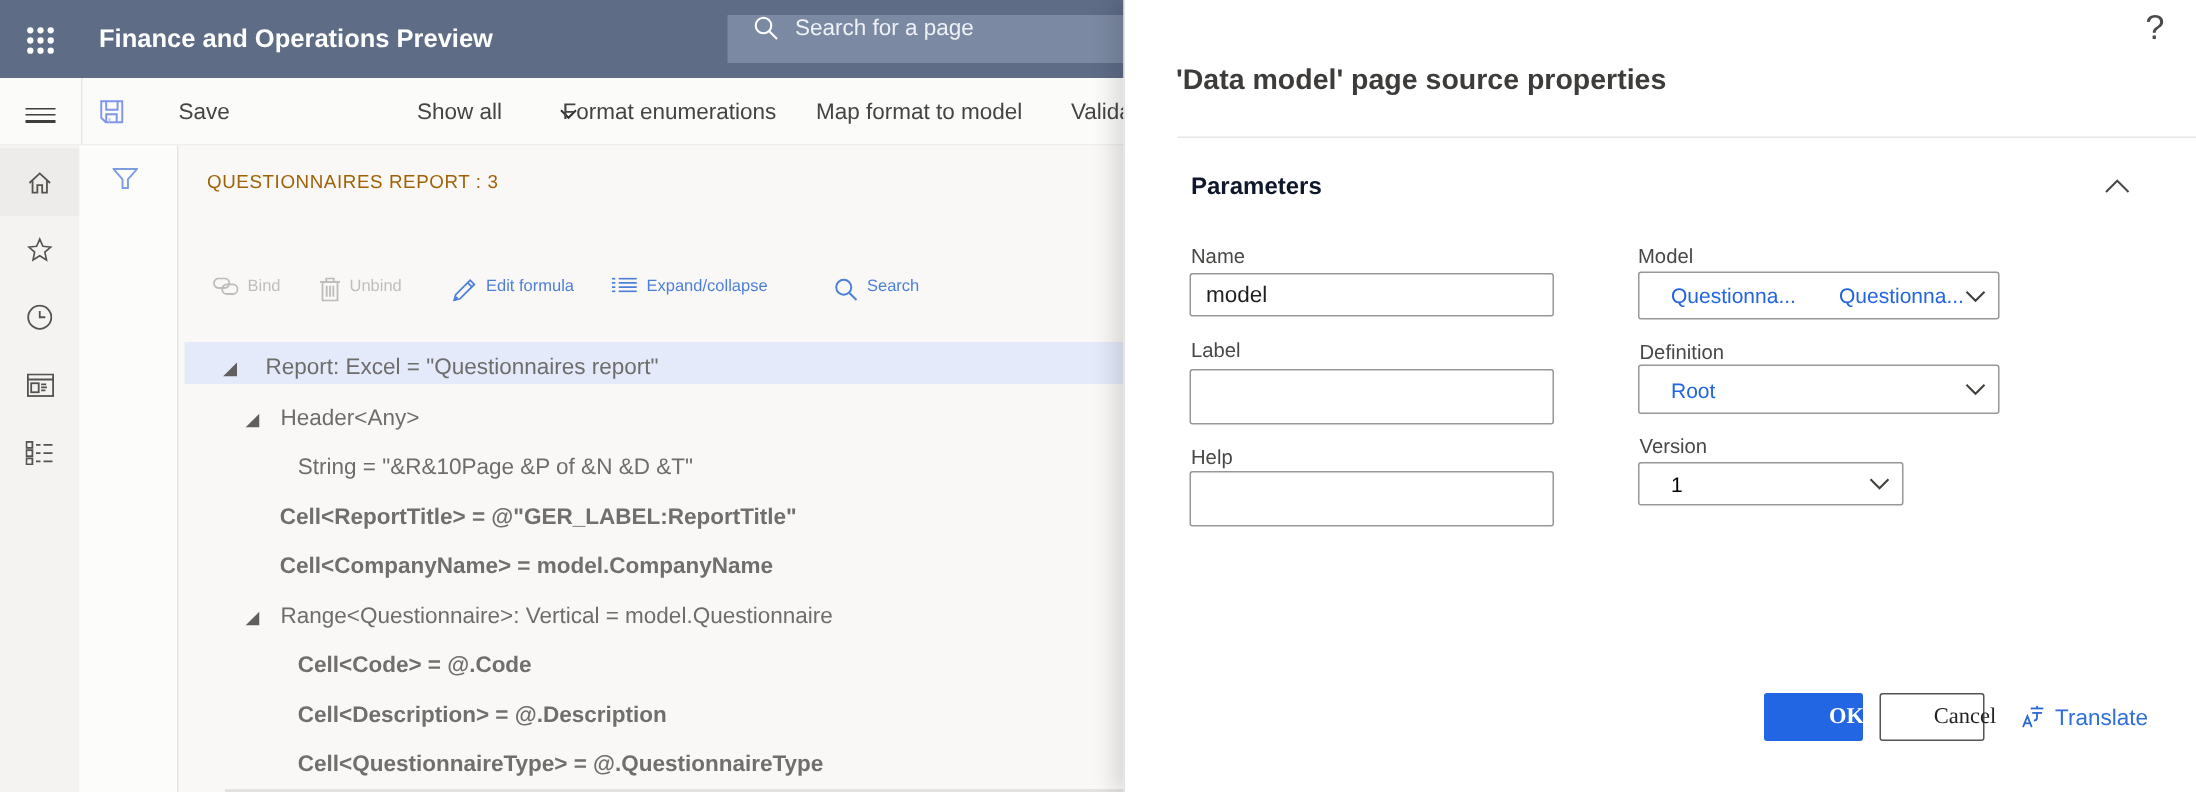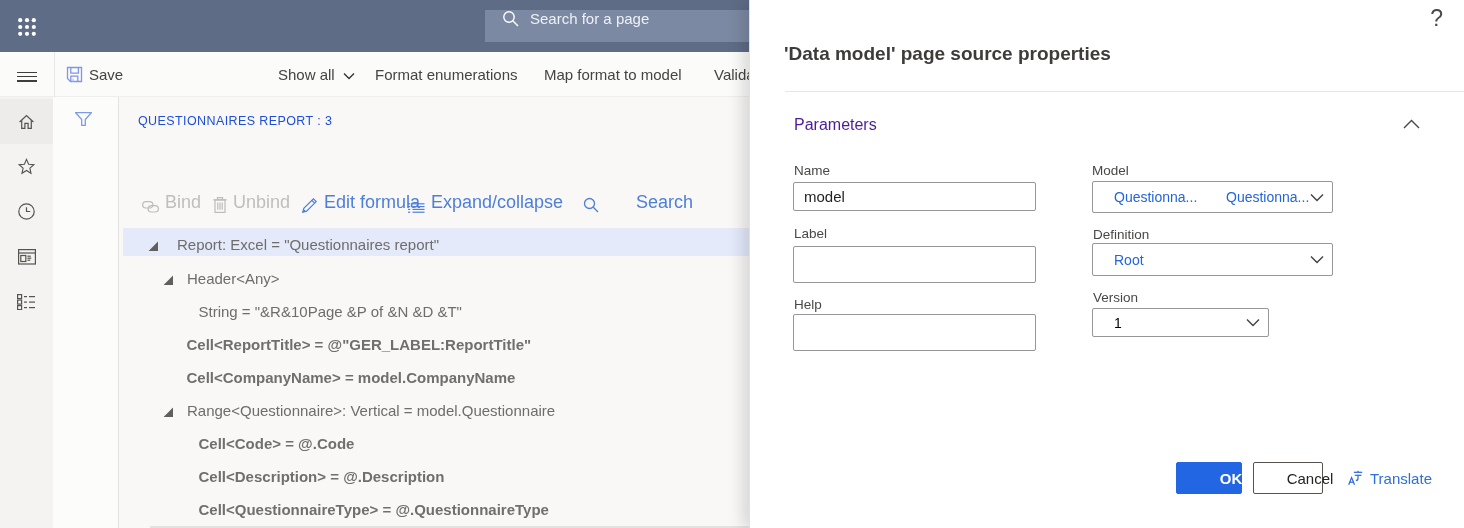--- a/index.html
+++ b/index.html
@@ -13,94 +13,94 @@
 .app-title { position:absolute; left:66px; top:0; height:52px; line-height:52px; color:#ffffff; font-size:17px; font-weight:700; white-space:nowrap; }
 .nav-search { position:absolute; left:485px; top:10px; width:410px; height:32px; background:#7b89a2; display:flex; }
 .nav-search svg { margin-left:17px; }
 .nav-search .ph { margin-left:11px; color:#eef1f6; font-size:15px; }
 
 
 .toolbar { position:absolute; left:0; top:52px; width:100%; height:45px; background:#fbfbfa; border-bottom:1px solid #efeeed; }
 .hamburger { position:absolute; left:17px; top:71.5px; width:20px; height:13px; cursor:pointer; }
 .hamburger div { height:1.5px; background:#3f3e3d; margin-bottom:2.9px; }
 .tb-divider { position:absolute; left:54px; top:52px; width:1px; height:45px; background:#e8e7e6; }
-.tb-item { position:absolute; top:52px; height:45px; display:flex; align-items:center; font-size:15px; color:#454441; cursor:pointer; white-space:nowrap; }
+.tb-item { position:absolute; top:52px; height:45px; display:flex; align-items:center; font-size:15px; color:#454441; cursor:pointer; white-space:nowrap;gap:30px; }
 .tb-save { left:66px; }
 .tb-save svg { margin-right:6px; }
 .tb-showdetails { left:133px; width:131px; background:#7795e1; color:#ffffff; justify-content:center; }
 .tb-showall { left:278px; }
 .tb-showall svg { margin-left:8px; margin-top:2px; }
 .tb-formatenum { left:375px; }
 .tb-mapformat { left:544px; }
 .tb-validate { left:714px; }
 
 
 .sidebar { position:absolute; left:0; top:97px; width:53px; bottom:0; background:#f4f3f2; }
 .side-item { position:absolute; left:0; width:53px; height:45px; display:flex; align-items:center; justify-content:center; cursor:pointer; }
 .side-item.active { background:#edecea; }
 
 
 .funnel-col { position:absolute; left:53px; top:97px; width:66px; bottom:0; background:#fcfcfb; border-right:1px solid #e4e3e2; }
 .funnel-btn { position:absolute; left:16px; top:8px; width:28px; height:28px; display:flex; align-items:center; justify-content:center; cursor:pointer; }
 
 
 .content { position:absolute; left:120px; top:97px; right:0; bottom:0; }
-.caption { position:absolute; left:18px; top:17px; font-size:12.5px; letter-spacing:0.4px; color:#1d4ed8; }
+.caption { position:absolute; left:18px; top:17px; font-size:12.5px; letter-spacing:0.4px; color:#a16207; }
 .page-title { position:absolute; left:13px; top:40px; font-size:26px; font-weight:400; color:#6f6e6c; letter-spacing:0px; }
 .actionbar { position:absolute; left:0; top:88px; height:28px; width:100%; }
-.act { position:absolute; top:0; height:28px; display:flex; align-items:flex-end; font-size:18px; cursor:pointer; white-space:nowrap; }
+.act { position:absolute; top:0; height:28px; display:flex; align-items:flex-start; font-size:11px; cursor:pointer; white-space:nowrap; }
 .act svg { margin-right:6px; }
 .act.disabled { color:#bfbebc; cursor:default; }
 .act.blue { color:#4d7fd9; }
 .act-bind { left:22px; }
 .act-unbind { left:93px; }
 .act-editformula { left:182px; }
 .act-expand { left:288px; }
-.act-search { left:463px;gap:31px; }
+.act-search { left:436px; }
 
 
 .tree { position:absolute; left:0; top:0; right:0; bottom:0; }
 .trow { position:absolute; left:3px; right:0; height:33px; display:flex; align-items:center; font-size:15px; color:#6e6d6b; white-space:nowrap; cursor:pointer; }
 .trow.selected { background:#e4eafa; height:28px; }
 .trow.selected > * { transform:translateY(2px); }
 .trow.bold { font-weight:700; color:#716f6d; }
 .tri { flex:0 0 auto; display:block; margin-top:3px; }
 .lvl0 { padding-left:25px; } .lvl0 .tri { margin-right:19px; }
 .lvl1 { padding-left:39.5px; } .lvl1 .tri { margin-right:14.5px; }
 .lvl1t { padding-left:63.5px; }
 .lvl2t { padding-left:75.5px; }
 .sliver { position:absolute; left:30px; top:429px; right:0; height:1.5px; background:#e3e2e0; }
 
 
 .flyout { position:absolute; left:749px; top:0; right:0; bottom:0; background:#ffffff; border-left:1px solid #e2e1e0; box-shadow:-7px 0 14px rgba(0,0,0,0.13); }
 .help-q { position:absolute; right:21px; top:5px; font-size:23px; font-weight:400; color:#4a4a4a; cursor:pointer; font-family:"Liberation Sans",sans-serif; }
 .fly-title { position:absolute; left:34px; top:43px; font-size:19px; font-weight:600; color:#3d3c3a; white-space:nowrap; }
 .fly-divider { position:absolute; left:35px; right:0; top:91px; height:1px; background:#e7e6e5; }
-.fly-section { position:absolute; left:44px; top:116px; font-size:16px; font-weight:400; color:#4c1d95; }
+.fly-section { position:absolute; left:44px; top:116px; font-size:16px; font-weight:700; color:#0f172a; }
 .fly-collapse { position:absolute; left:653px; top:119px; width:17px; height:10px; cursor:pointer; }
 .fld-label { position:absolute; font-size:13.5px; color:#4a4846; }
 .fld-input { position:absolute; border:1px solid #989796; background:#fff; border-radius:2px; font-family:"Liberation Sans",sans-serif; font-size:15px; color:#201f1e; padding:0 0 0 10px; outline:none; width:243px; }
 .dd { position:absolute; border:1px solid #989796; background:#fff; border-radius:2px; display:flex; align-items:center; cursor:pointer;padding-left:12px; }
 .dd .val { font-size:14px; padding-left:9px; white-space:nowrap; }
 .dd .val.blue { color:#2365de; }
 .dd .val.second { position:absolute; left:124px; }
 .dd svg { position:absolute; right:8px; }
 .lbl-name { left:44px; top:163px; }
 .inp-name { left:43px; top:182px; height:29px; }
 .lbl-label { left:44px; top:226px; }
 .inp-label { left:43px; top:246px; height:37px; }
 .lbl-help { left:44px; top:297px; }
 .inp-help { left:43px; top:314px; height:37px; }
 .lbl-model { left:342px; top:163px; }
 .dd-model { left:342px; top:181px; width:241px; height:32px; }
 .lbl-definition { left:343px; top:227px; }
 .dd-definition { left:342px; top:243px; width:241px; height:33px; }
 .lbl-version { left:343px; top:290px; }
 .dd-version { left:342px; top:308px; width:177px; height:29px; }
-.btn { position:absolute; top:462px; height:32px; border-radius:2px; font-family:Liberation Sans, sans-serif; font-size:15px; display:flex; align-items:center; justify-content:center; cursor:pointer;padding-left:44px; }
+.btn { position:absolute; top:462px; height:32px; border-radius:2px; font-family:Liberation Serif, serif; font-size:15px; display:flex; align-items:center; justify-content:center; cursor:pointer;padding-left:44px; }
 .btn-ok { left:426px; width:66px; background:#2266e3; border:1px solid #2266e3; color:#ffffff; font-weight:600; }
 .btn-cancel { left:503px; width:70px; background:#ffffff; border:1px solid #55524f; color:#242322; }
 .translate { position:absolute; left:598px; top:462px; height:32px; display:flex; align-items:center; cursor:pointer; color:#2f6edb; font-size:15px; }
 .translate svg { margin-right:6px; }
 </style>
 </head>
 <body>
 
 <div class="app">
 
@@ -111,20 +111,21 @@
           <circle cx="10" cy="3.2" r="2.1"></circle>
           <circle cx="16.8" cy="3.2" r="2.1"></circle>
         <circle cx="3.2" cy="10" r="2.1"></circle>
           <circle cx="10" cy="10" r="2.1"></circle>
           <circle cx="16.8" cy="10" r="2.1"></circle>
         <circle cx="3.2" cy="16.8" r="2.1"></circle>
           <circle cx="10" cy="16.8" r="2.1"></circle>
           <circle cx="16.8" cy="16.8" r="2.1"></circle>
       </g>
     </svg>
+    <div class="app-title">Finance and Operations Preview</div>
     <div class="nav-search">
       <svg width="17" height="17" viewBox="0 0 17 17" fill="none" stroke="#ffffff" stroke-width="1.4">
         <circle cx="7" cy="7" r="5.2"></circle>
           <line x1="11" y1="11" x2="16" y2="16"></line>
       </svg>
       <span class="ph">Search for a page</span>
     </div>
   </div>
 
   <div class="toolbar"></div>

